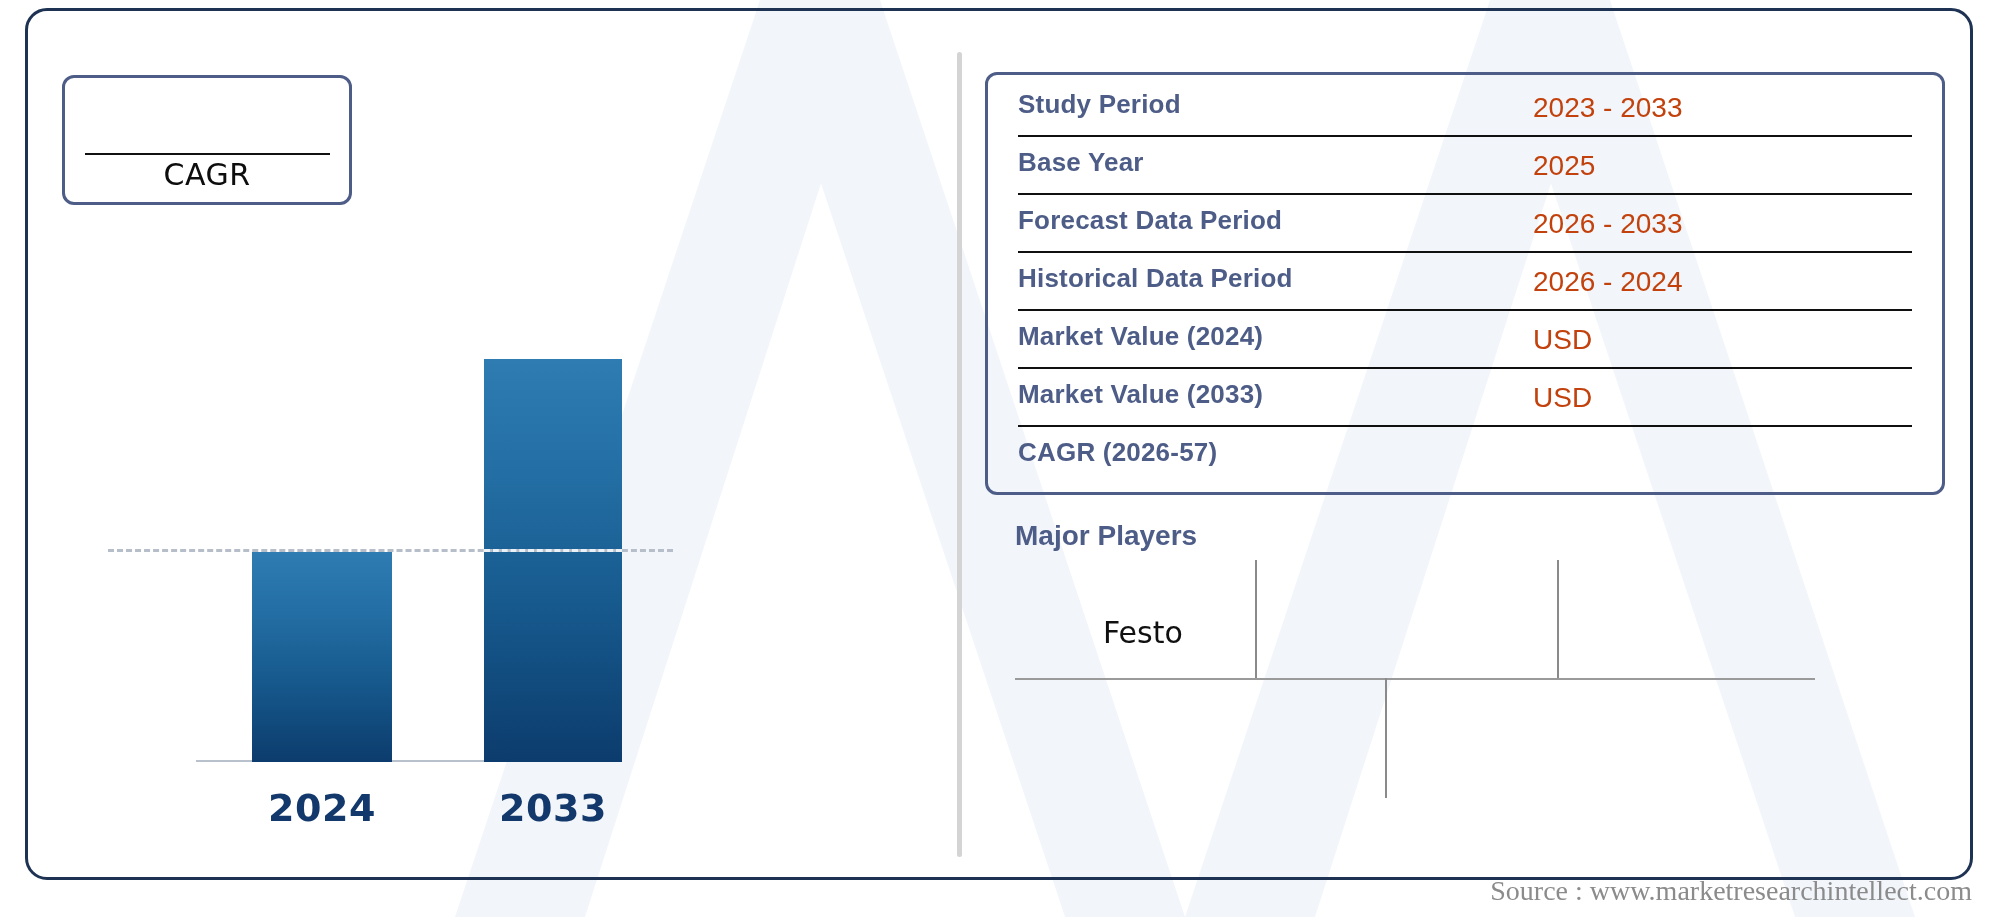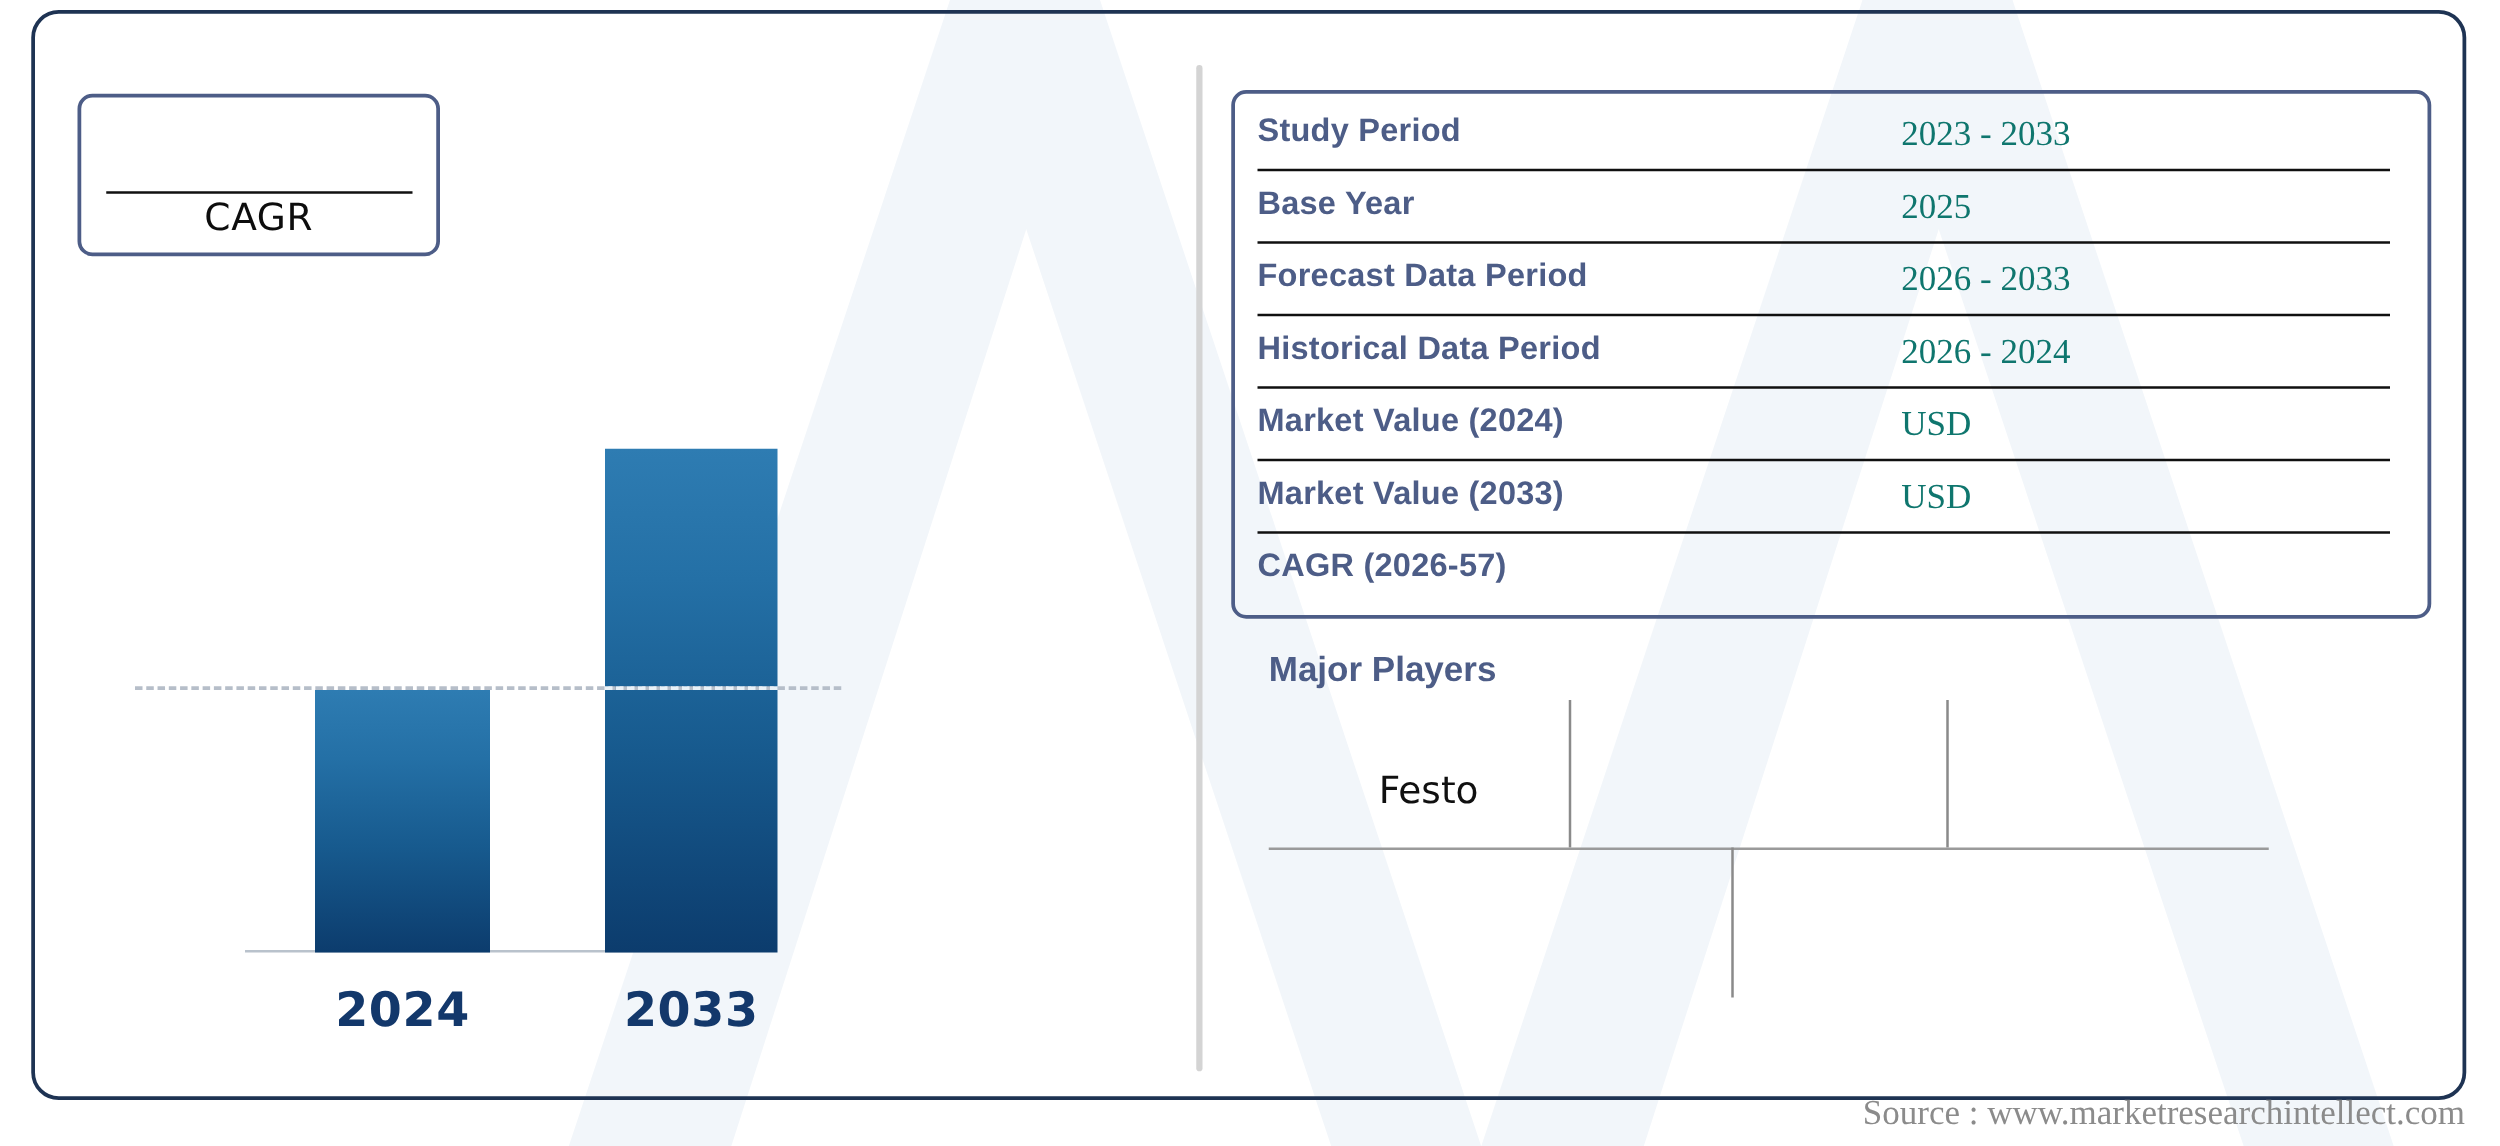--- a/index.html
+++ b/index.html
@@ -102,38 +102,38 @@
   }
 
   
   #info-card{
     position:absolute;
     left:985px; top:72px; width:960px; height:423px;
     border:3px solid #4d5d87;
     border-radius:12px;
     box-sizing:border-box;
     z-index:3;
-    padding:4px 30px 0 18px;
+    padding:4px 30px 0 30px;
   }
   .info-row{
     display:flex; align-items:flex-start;
     height:58px;
     border-bottom:2px solid #101010;
     box-sizing:border-box;
   }
   .info-row:last-child{ border-bottom:none; }
   .info-label{
     width:515px; flex:0 0 515px;
     font-size:26px; font-weight:bold; color:#4d5d87;
     padding-top:10px; letter-spacing:.2px;
   }
   .info-value{
-    font-size:28px; color:#0f766e;
+    font-size:28px; color:#c2410c;
     padding-top:13px;
-    font-family:Liberation Serif, serif;
+    font-family:Liberation Sans, sans-serif;
   }
 
   
   #major-players-title{
     position:absolute;
     left:1015px; top:520px;
     font-size:28px; font-weight:bold; color:#4d5d87;
     z-index:3;
   }
   #players-area{

